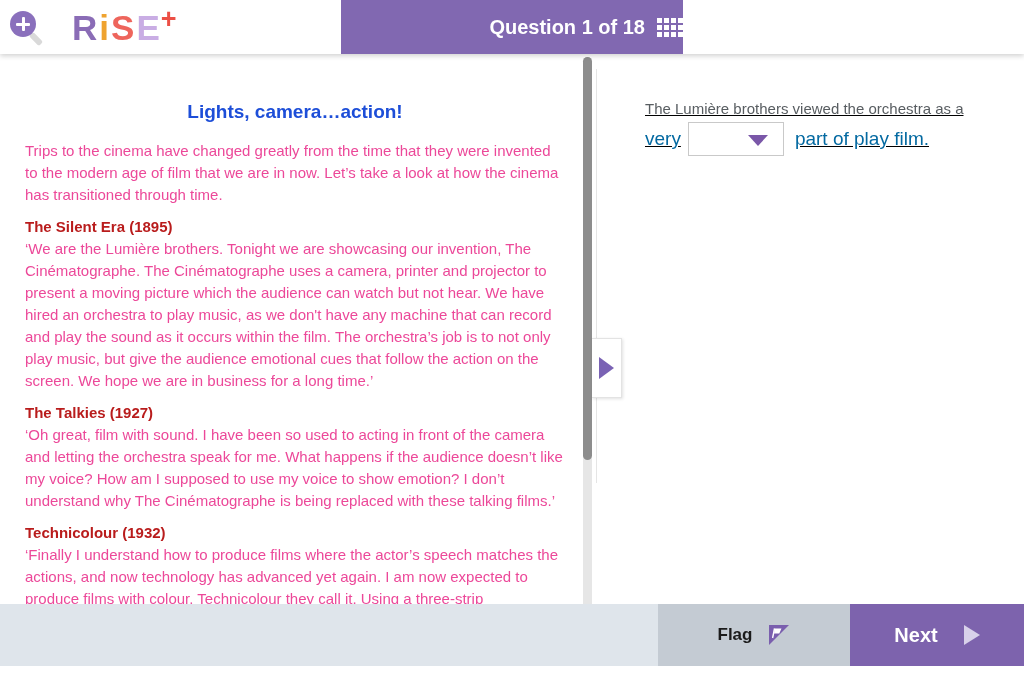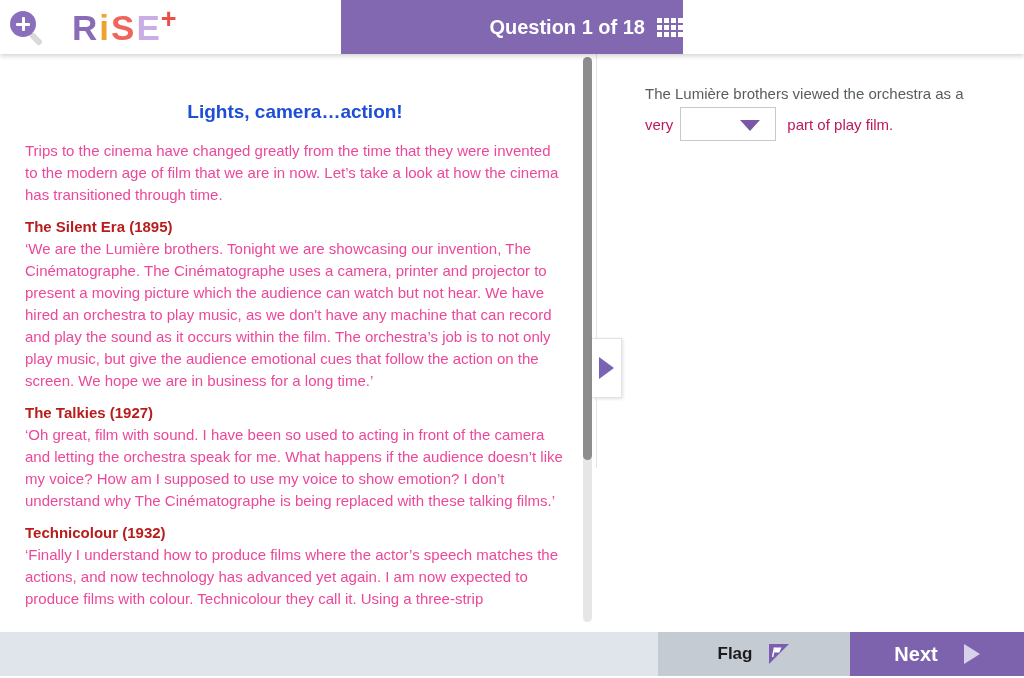--- a/index.html
+++ b/index.html
@@ -69,39 +69,39 @@
     background:#ffffff; border:1px solid #e3e3e3; border-left:none;
     box-shadow:1px 1px 3px rgba(0,0,0,0.12);
     display:flex; align-items:center; justify-content:center; cursor:pointer; z-index:10;
   }
   .expand-triangle {
     width:0; height:0; border-top:11px solid transparent; border-bottom:11px solid transparent;
     border-left:15px solid #7a62b4;
   }
 
   .right-panel {
-    position:absolute; left:596px; top:0; width:428px; height:414px; background:#fff;
-    border-left:1px solid #e5e5e5; padding:30px 40px 0 48px;
+    position:absolute; left:596px; top:15px; width:428px; height:414px; background:#fff;
+    border-left:1px solid #e5e5e5; padding:30px 40px 0 48px;text-decoration:underline;
   }
   .q-line1 { font-size:15px; color:#585d61; line-height:20px; white-space:nowrap; }
   .q-line2 { margin-top:3px; display:flex; align-items:center; }
-  .q-word { font-size:15px; color:#be185d;text-align:center; }
+  .q-word { font-size:19px; color:#0369a1;text-align:center; }
   .dropdown {
     position:relative; width:96px; height:34px; background:#fff;
     border:1px solid #c9c9c9; margin:0 11px 0 7px; cursor:pointer;
   }
   .dropdown-value { position:absolute; left:8px; top:8px; font-size:15px; color:#585d61; }
   .dropdown-arrow {
     position:absolute; right:15px; top:12px; width:0; height:0;
     border-left:10px solid transparent; border-right:10px solid transparent;
     border-top:11px solid #7a57a8;
   }
 
   
-  .footer { position:absolute; left:0; bottom:2px; width:1024px; height:44px; display:flex; z-index:20;justify-content:flex-end; }
+  .footer { position:absolute; left:0; bottom:12px; width:1024px; height:62px; display:flex; z-index:20;justify-content:flex-end; }
   .footer-spacer { flex:1; background:#dfe5eb; }
   .flag-button {
     width:192px; background:#c4cbd3; border:none; display:flex; align-items:center;
     justify-content:center; gap:16px; cursor:pointer; font-family:inherit;
   }
   .flag-label { font-size:17px; font-weight:700; color:#1b1b1b; }
   .next-button {
     width:174px; background:#7d63ad; border:none; display:flex; align-items:center;
     justify-content:center; gap:26px; cursor:pointer; font-family:inherit;
   }

